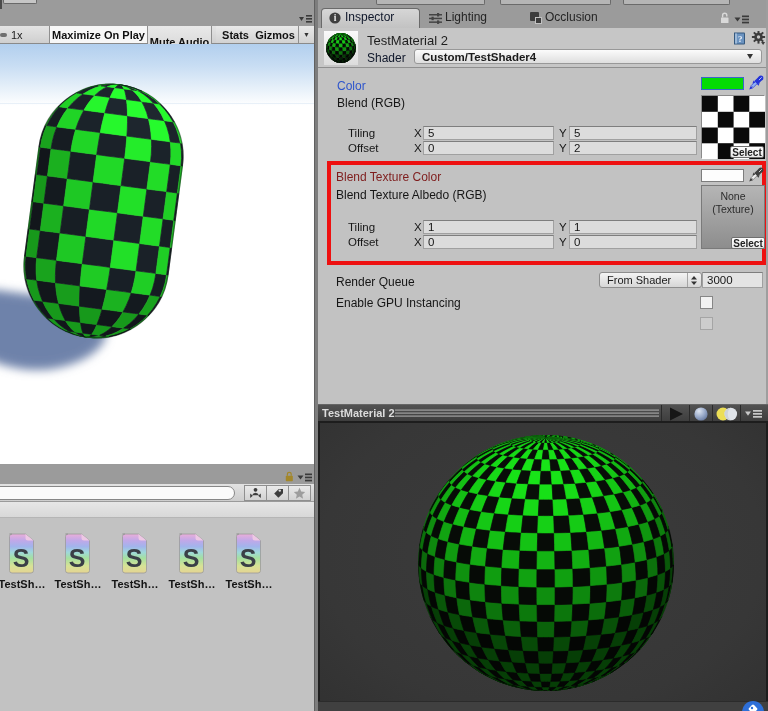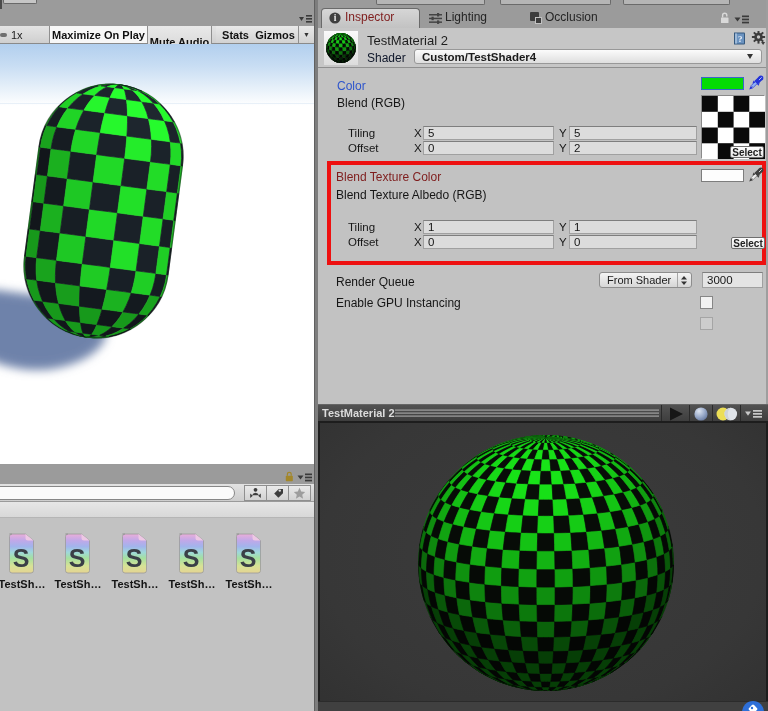--- a/index.html
+++ b/index.html
@@ -294,21 +294,21 @@
 <div class="abs" style="left:318px;top:0;width:450px;height:711px;background:#c2c2c2">
     <div class="abs" style="left:0;top:0;width:450px;height:28px;background:#9b9b9b"></div>
     <div class="abs" style="left:58px;top:0;width:109px;height:5px;background:#b5b5b5;border:1px solid #6a6a6a;border-top:none;border-radius:0 0 2px 2px"></div>
     <div class="abs" style="left:182px;top:0;width:111px;height:5px;background:#b5b5b5;border:1px solid #6a6a6a;border-top:none;border-radius:0 0 2px 2px"></div>
     <div class="abs" style="left:305px;top:0;width:107px;height:5px;background:#b5b5b5;border:1px solid #6a6a6a;border-top:none;border-radius:0 0 2px 2px"></div>
     <div class="abs" style="left:3px;top:8px;width:99px;height:20px;background:linear-gradient(#d6d6d6,#c2c2c2);border:1px solid #6a6a6a;border-bottom:none;border-radius:4px 4px 0 0"></div>
     <svg class="abs" style="left:11px;top:12px" width="12" height="12" viewBox="0 0 12 12">
       <circle cx="6" cy="6" r="5.6" fill="#3f3f3f"></circle>
       <text x="6" y="9.2" text-anchor="middle" font-family="Liberation Serif,serif" font-size="9.5" font-weight="bold" fill="#efefef">i</text>
     </svg>
-    <div class="abs" style="left:27px;top:10px;font-size:12px;color:#7f1d1d">Inspector</div>
+    <div class="abs" style="left:27px;top:10px;font-size:12px;color:#0f172a">Inspector</div>
     <svg class="abs" style="left:111px;top:13px" width="13" height="11" viewBox="0 0 13 11">
       <g fill="#444">
         <rect x="0" y="1" width="13" height="1.5"></rect>
         <rect x="0" y="4.7" width="13" height="1.5"></rect>
         <rect x="0" y="8.4" width="13" height="1.5"></rect>
         <rect x="8" y="0" width="2.2" height="3.5"></rect>
         <rect x="2.5" y="3.7" width="2.2" height="3.5"></rect>
         <rect x="8" y="7.4" width="2.2" height="3.5"></rect>
       </g>
     </svg>
@@ -565,33 +565,34 @@
     <div class="abs" style="left:430px;top:167px;width:17px;height:16px"><svg width="17" height="16" viewBox="0 0 17 16">
         <path d="M1.2,14.6 L2.7,10.9 5.0,13.2 Z" fill="#3f3f3f"></path>
         <path d="M3.2,10.6 L8.4,5.4 10.4,7.4 5.2,12.6 Z" fill="#ededed" stroke="#6f6f6f" stroke-width="0.7"></path>
         <path d="M6.4,6.0 L10.7,1.7 14.1,5.1 9.8,9.4 Z" fill="#3f3f3f"></path>
         <path d="M5.6,5.6 L7.4,7.4 4.4,8.4 Z" fill="#3f3f3f"></path>
         <path d="M9.2,9.2 L10.6,10.8 11.6,7.8 Z" fill="#3f3f3f"></path>
         <circle cx="12.9" cy="3.1" r="2.5" fill="#3f3f3f"></circle>
         <path d="M10.9,5.1 l2.8,-2.8" stroke="#d8d8d8" stroke-width="1.0" fill="none"></path>
       </svg></div>
     <div class="abs" style="left:18px;top:188px;font-size:12px;color:#161616">Blend Texture Albedo (RGB)</div>
+    <div class="abs" style="left:383px;top:185px;width:64px;height:64px;background:linear-gradient(#b5b5b5,#8d8d8d);border:1px solid #7a7a7a;text-align:center;font-size:10.5px;color:#2c2c2c;line-height:13px;padding-top:4px">None<br>(Texture)</div>
     <div class="selbtn" style="left:413px;top:237px;width:34px;height:12px">Select</div>
     <div class="lbl" style="left:30px;top:221px">Tiling</div>
     <div class="lbl" style="left:96px;top:221px">X</div>
     <div class="field" style="left:105px;top:220px;width:131px;height:14px">1</div>
     <div class="lbl" style="left:241px;top:221px">Y</div>
     <div class="field" style="left:251px;top:220px;width:128px;height:14px">1</div>
     <div class="lbl" style="left:30px;top:236px">Offset</div>
     <div class="lbl" style="left:96px;top:236px">X</div>
     <div class="field" style="left:105px;top:235px;width:131px;height:14px">0</div>
     <div class="lbl" style="left:241px;top:236px">Y</div>
     <div class="field" style="left:251px;top:235px;width:128px;height:14px">0</div>
     <div class="abs" style="left:18px;top:275px;font-size:12px;color:#161616">Render Queue</div>
-    <div class="abs" style="left:281px;top:272px;width:93px;height:16px;background:linear-gradient(#f4f4f4,#d6d6d6);border:1px solid #8d8d8d;border-radius:3px;font-size:11px;color:#1a1a1a;padding:1px 0 0 7px">From Shader<span style="position:absolute;right:13px;top:0;width:1px;height:14px;background:#a5a5a5"></span><svg style="position:absolute;right:3px;top:3px" width="8" height="9">
+    <div class="abs" style="left:281px;top:272px;width:103px;height:16px;background:linear-gradient(#f4f4f4,#d6d6d6);border:1px solid #8d8d8d;border-radius:3px;font-size:11px;color:#1a1a1a;padding:1px 0 0 7px">From Shader<span style="position:absolute;right:13px;top:0;width:1px;height:14px;background:#a5a5a5"></span><svg style="position:absolute;right:3px;top:3px" width="8" height="9">
         <path d="M4,0 l3,3.4 h-6z" fill="#333"></path>
         <path d="M4,9 l3,-3.4 h-6z" fill="#333"></path>
       </svg></div>
     <div class="field" style="left:384px;top:272px;width:61px;height:16px;background:#e4e4e4">3000</div>
     <div class="abs" style="left:18px;top:296px;font-size:12px;color:#161616">Enable GPU Instancing</div>
     <div class="abs" style="left:382px;top:296px;width:13px;height:13px;background:#f2f2f2;border:1px solid #868686"></div>
     <div class="abs" style="left:382px;top:317px;width:13px;height:13px;background:#cdcdcd;border:1px solid #a5a5a5"></div>
     <div class="abs" style="left:0;top:404px;width:450px;height:17px;background:linear-gradient(#525252,#3e3e3e);border-top:1px solid #666">
       <div class="abs" style="left:4px;top:2px;font-size:11px;font-weight:bold;color:#dcdcdc">TestMaterial 2</div>
       <svg class="abs" style="left:77px;top:4px" width="264" height="9">

